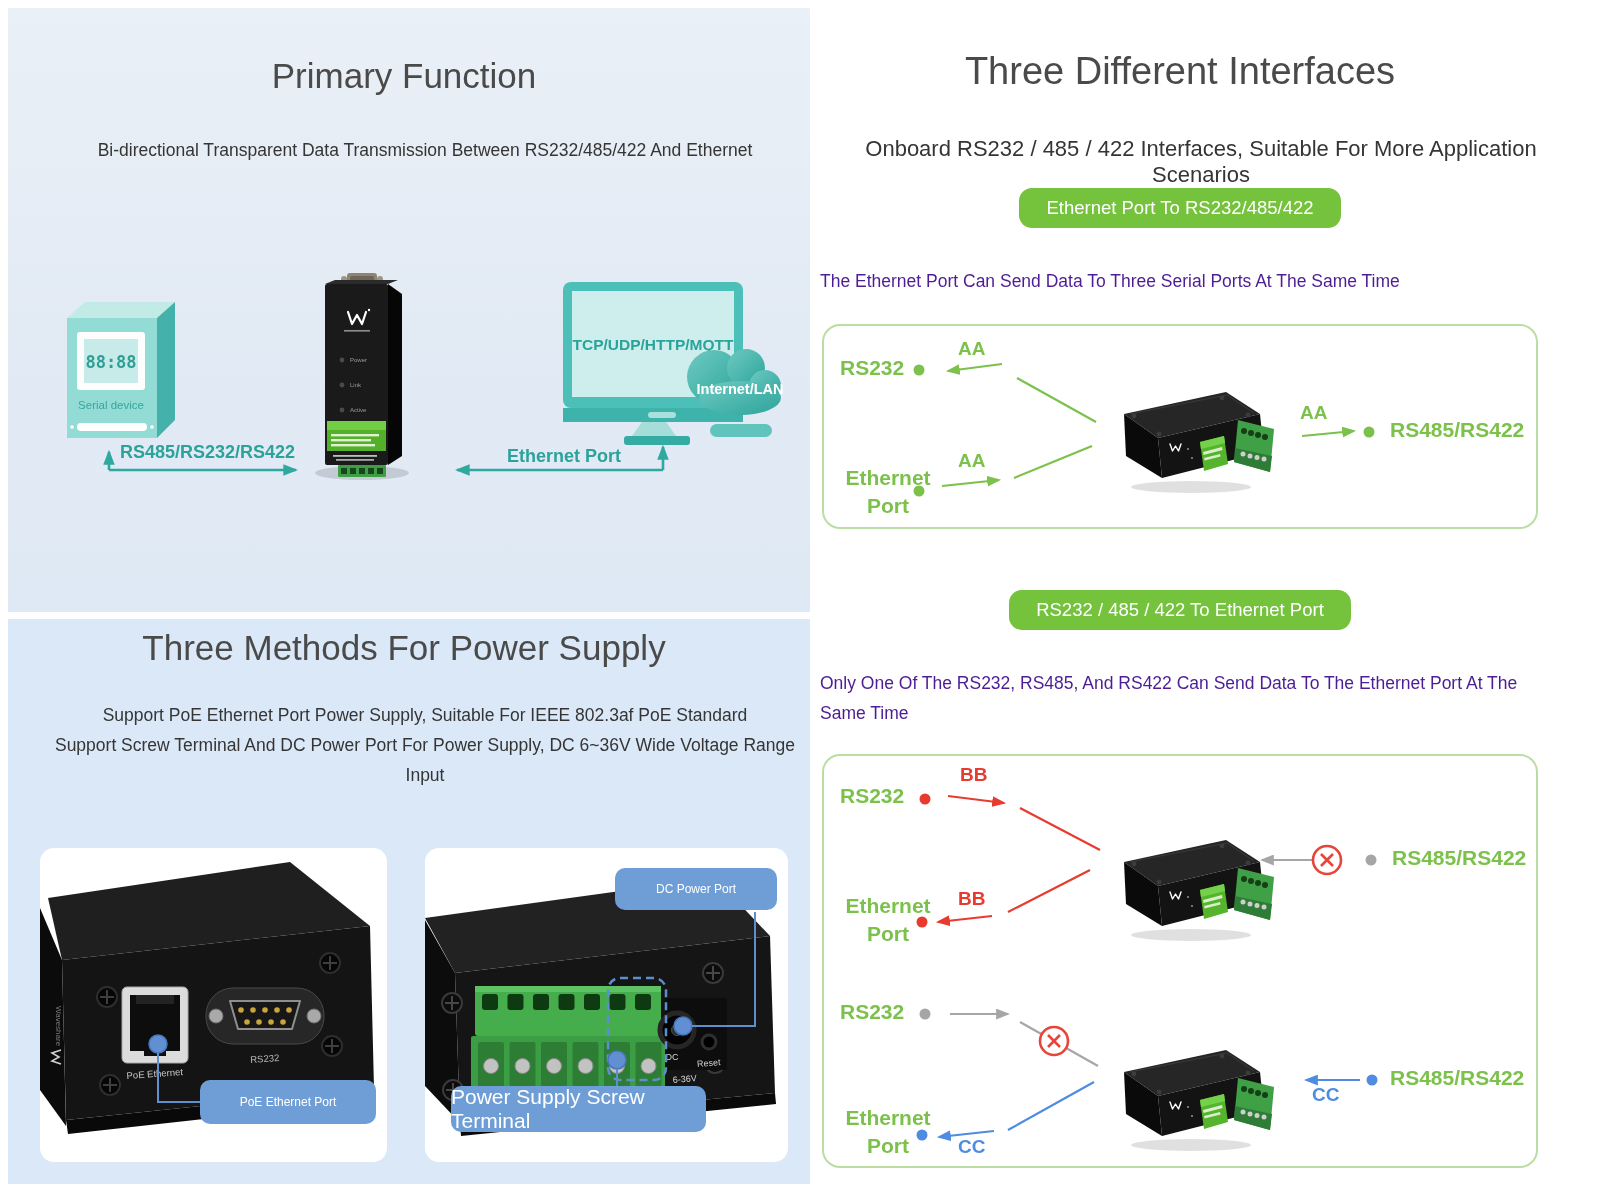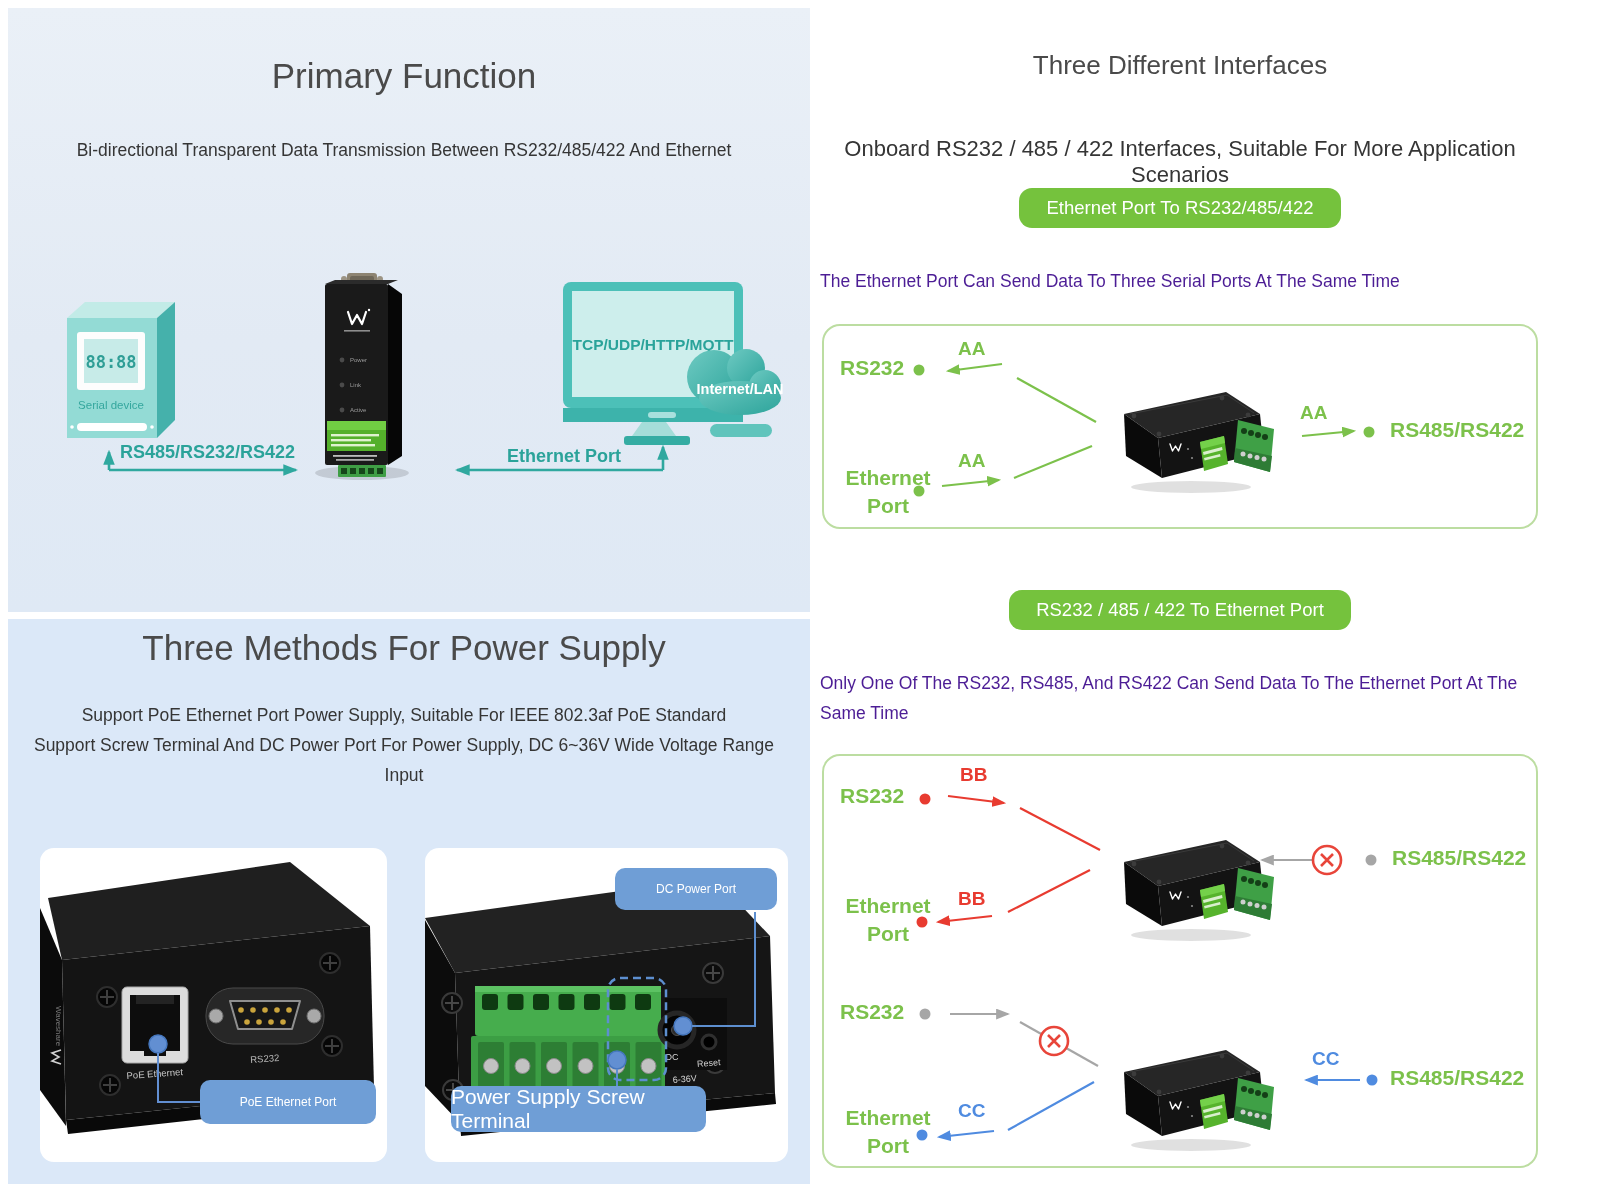--- a/index.html
+++ b/index.html
@@ -7,38 +7,38 @@
           font-family:"Liberation Sans", sans-serif; overflow:hidden; }
   .abs { position:absolute; }
 
   
   .panel-topleft { left:8px; top:8px; width:802px; height:604px;
     background:linear-gradient(180deg,#eaf0f7 0%,#e2eaf4 55%,#dfe9f5 100%); }
   .panel-bottomleft { left:8px; top:619px; width:802px; height:565px; background:#dbe8f8; }
   .panel-right { left:810px; top:0; width:790px; height:1200px; background:#ffffff; }
 
   .title { position:absolute; text-align:center; color:#4a4a4a; font-weight:400; }
-  .subtitle { position:absolute; text-align:center; color:#353535; }
+  .subtitle { position:absolute; text-align:center; color:#353535;padding-left:21px; }
 
   .teal-label { position:absolute; color:#2ba39a; font-weight:700; font-size:18px; text-align:center; }
 
   .green-btn { display:inline-block; background:#75c23d; color:#fff; font-size:18.5px;
     padding:9px 27px; border-radius:13px; }
   .btn-wrap { position:absolute; left:812px; width:736px; text-align:center; }
 
   .caption { position:absolute; left:820px; width:720px; text-align:left;
     color:#4c1d95; font-size:17.5px; line-height:30px; }
 
   .diagram-box { position:absolute; left:822px; width:712px;
     border:2px solid #bcdda1; border-radius:18px; background:#fff; }
 
   .glabel { position:absolute; color:#7cc14b; font-weight:700; font-size:21px; }
   .glabel.two { width:112px; text-align:center; line-height:1.35; }
   .tag { position:absolute; font-weight:700; font-size:19px; }
-  .tag-green { color:#7cc14b; } .tag-red { color:#e83b30; } .tag-blue { color:#4f8be0; }
+  .tag-green { color:#7cc14b; } .tag-red { color:#e83b30; } .tag-blue { color:#4f8be0;margin-top:36px; }
 
   .photo-card { position:absolute; background:#fff; border-radius:14px; overflow:hidden; }
   .callout-pill { position:absolute; display:flex; align-items:center; justify-content:center;
     background:#6f9ed6; color:#fff; border-radius:10px; font-size:12px; }
 
   svg { display:block; }
   .overlay { pointer-events:none; }
 </style>
 </head>
 <body>
@@ -283,21 +283,21 @@
       <rect x="183" y="130" width="58" height="102" rx="12" fill="none" stroke="#5d8fd0" stroke-width="2.5" stroke-dasharray="8,5"></rect>
       <circle cx="192" cy="212" r="9" fill="#628fd2" stroke="#4577be" stroke-width="1.5"></circle>
       <line x1="192" y1="221" x2="192" y2="240" stroke="#5d8fd0" stroke-width="2"></line>
       <circle cx="258" cy="178" r="9" fill="#628fd2" stroke="#4577be" stroke-width="1.5"></circle>
       <polyline points="267,178 330,178 330,64" stroke="#5d8fd0" stroke-width="2" fill="none"></polyline>
     </svg>
     <div class="callout-pill" style="left:190px;top:20px;width:162px;height:42px">DC Power Port</div>
     <div class="callout-pill" style="left:26px;top:238px;width:255px;height:46px;font-size:21px">Power Supply Screw Terminal</div>
   </div>
 
-  <div class="title" style="left:812px;top:50px;width:736px;font-size:26px">Three Different Interfaces</div>
+  <div class="title" style="left:812px;top:50px;width:736px;font-size:38px">Three Different Interfaces</div>
   <div class="subtitle" style="left:812px;top:136px;width:736px;font-size:22px">Onboard RS232 / 485 / 422 Interfaces, Suitable For More Application Scenarios</div>
 
   <div class="btn-wrap" style="top:188px">
     <span class="green-btn">Ethernet Port To RS232/485/422</span>
   </div>
   <div class="caption" style="top:266px">The Ethernet Port Can Send Data To Three Serial Ports At The Same Time</div>
 
   <div class="diagram-box" style="top:324px;height:201px">
     <svg class="abs overlay" style="left:0;top:0" width="712" height="201" viewBox="0 0 712 201">
       <g stroke="#7cc14b" stroke-width="2.2" fill="none">

